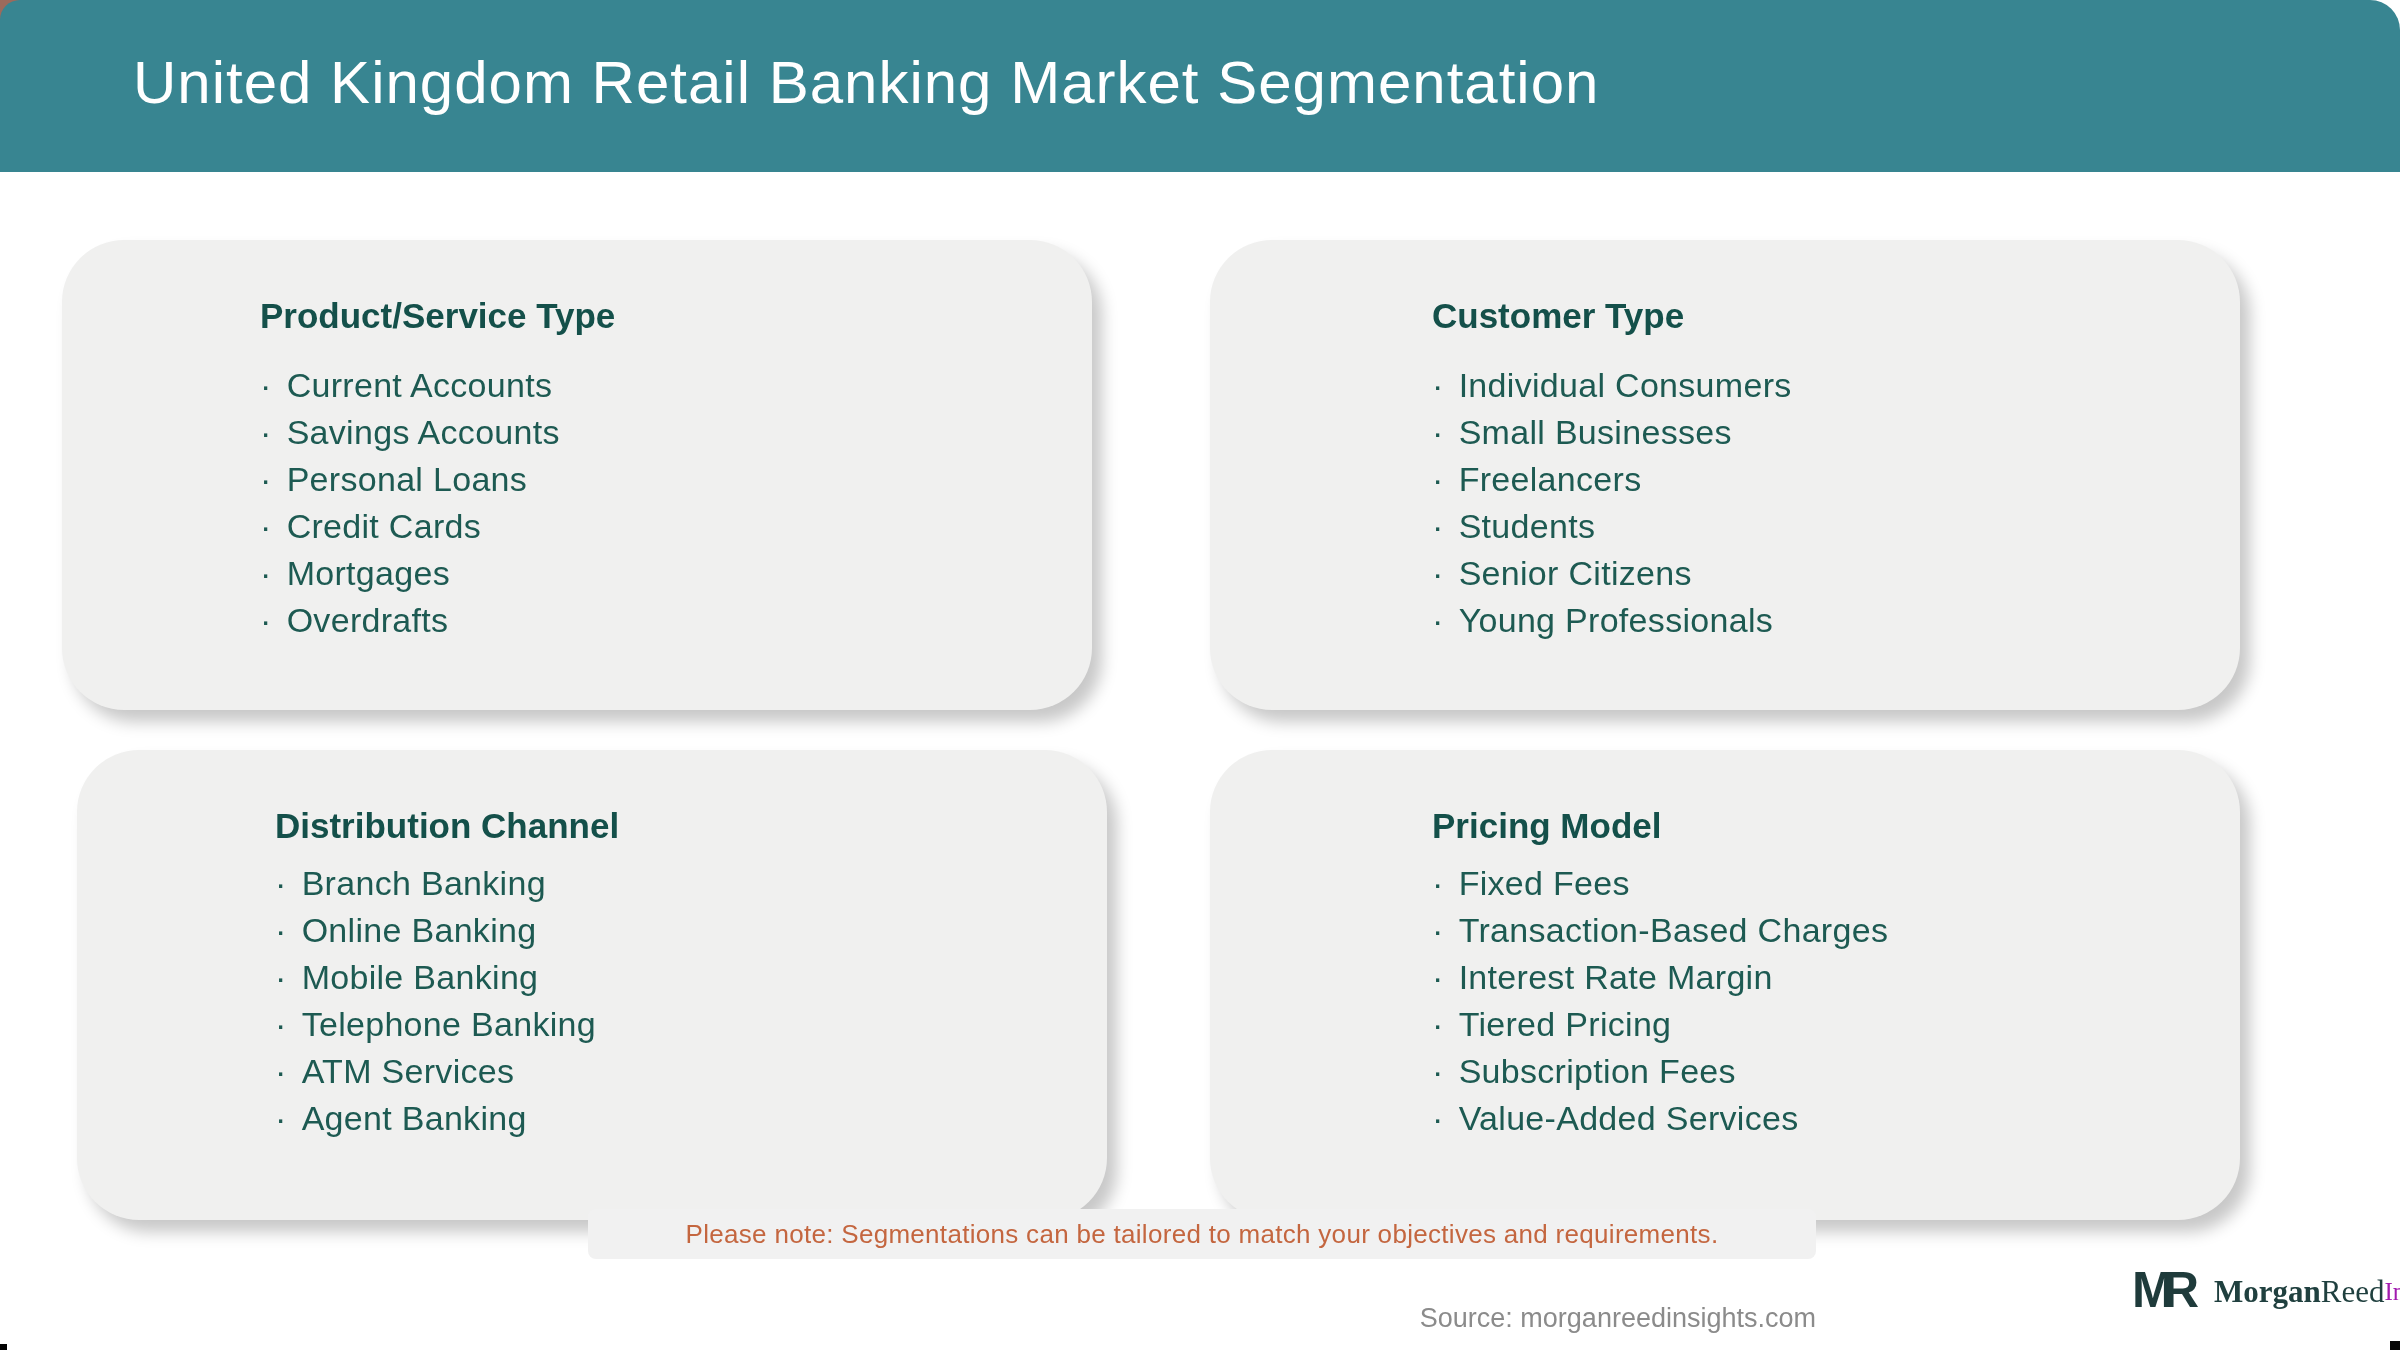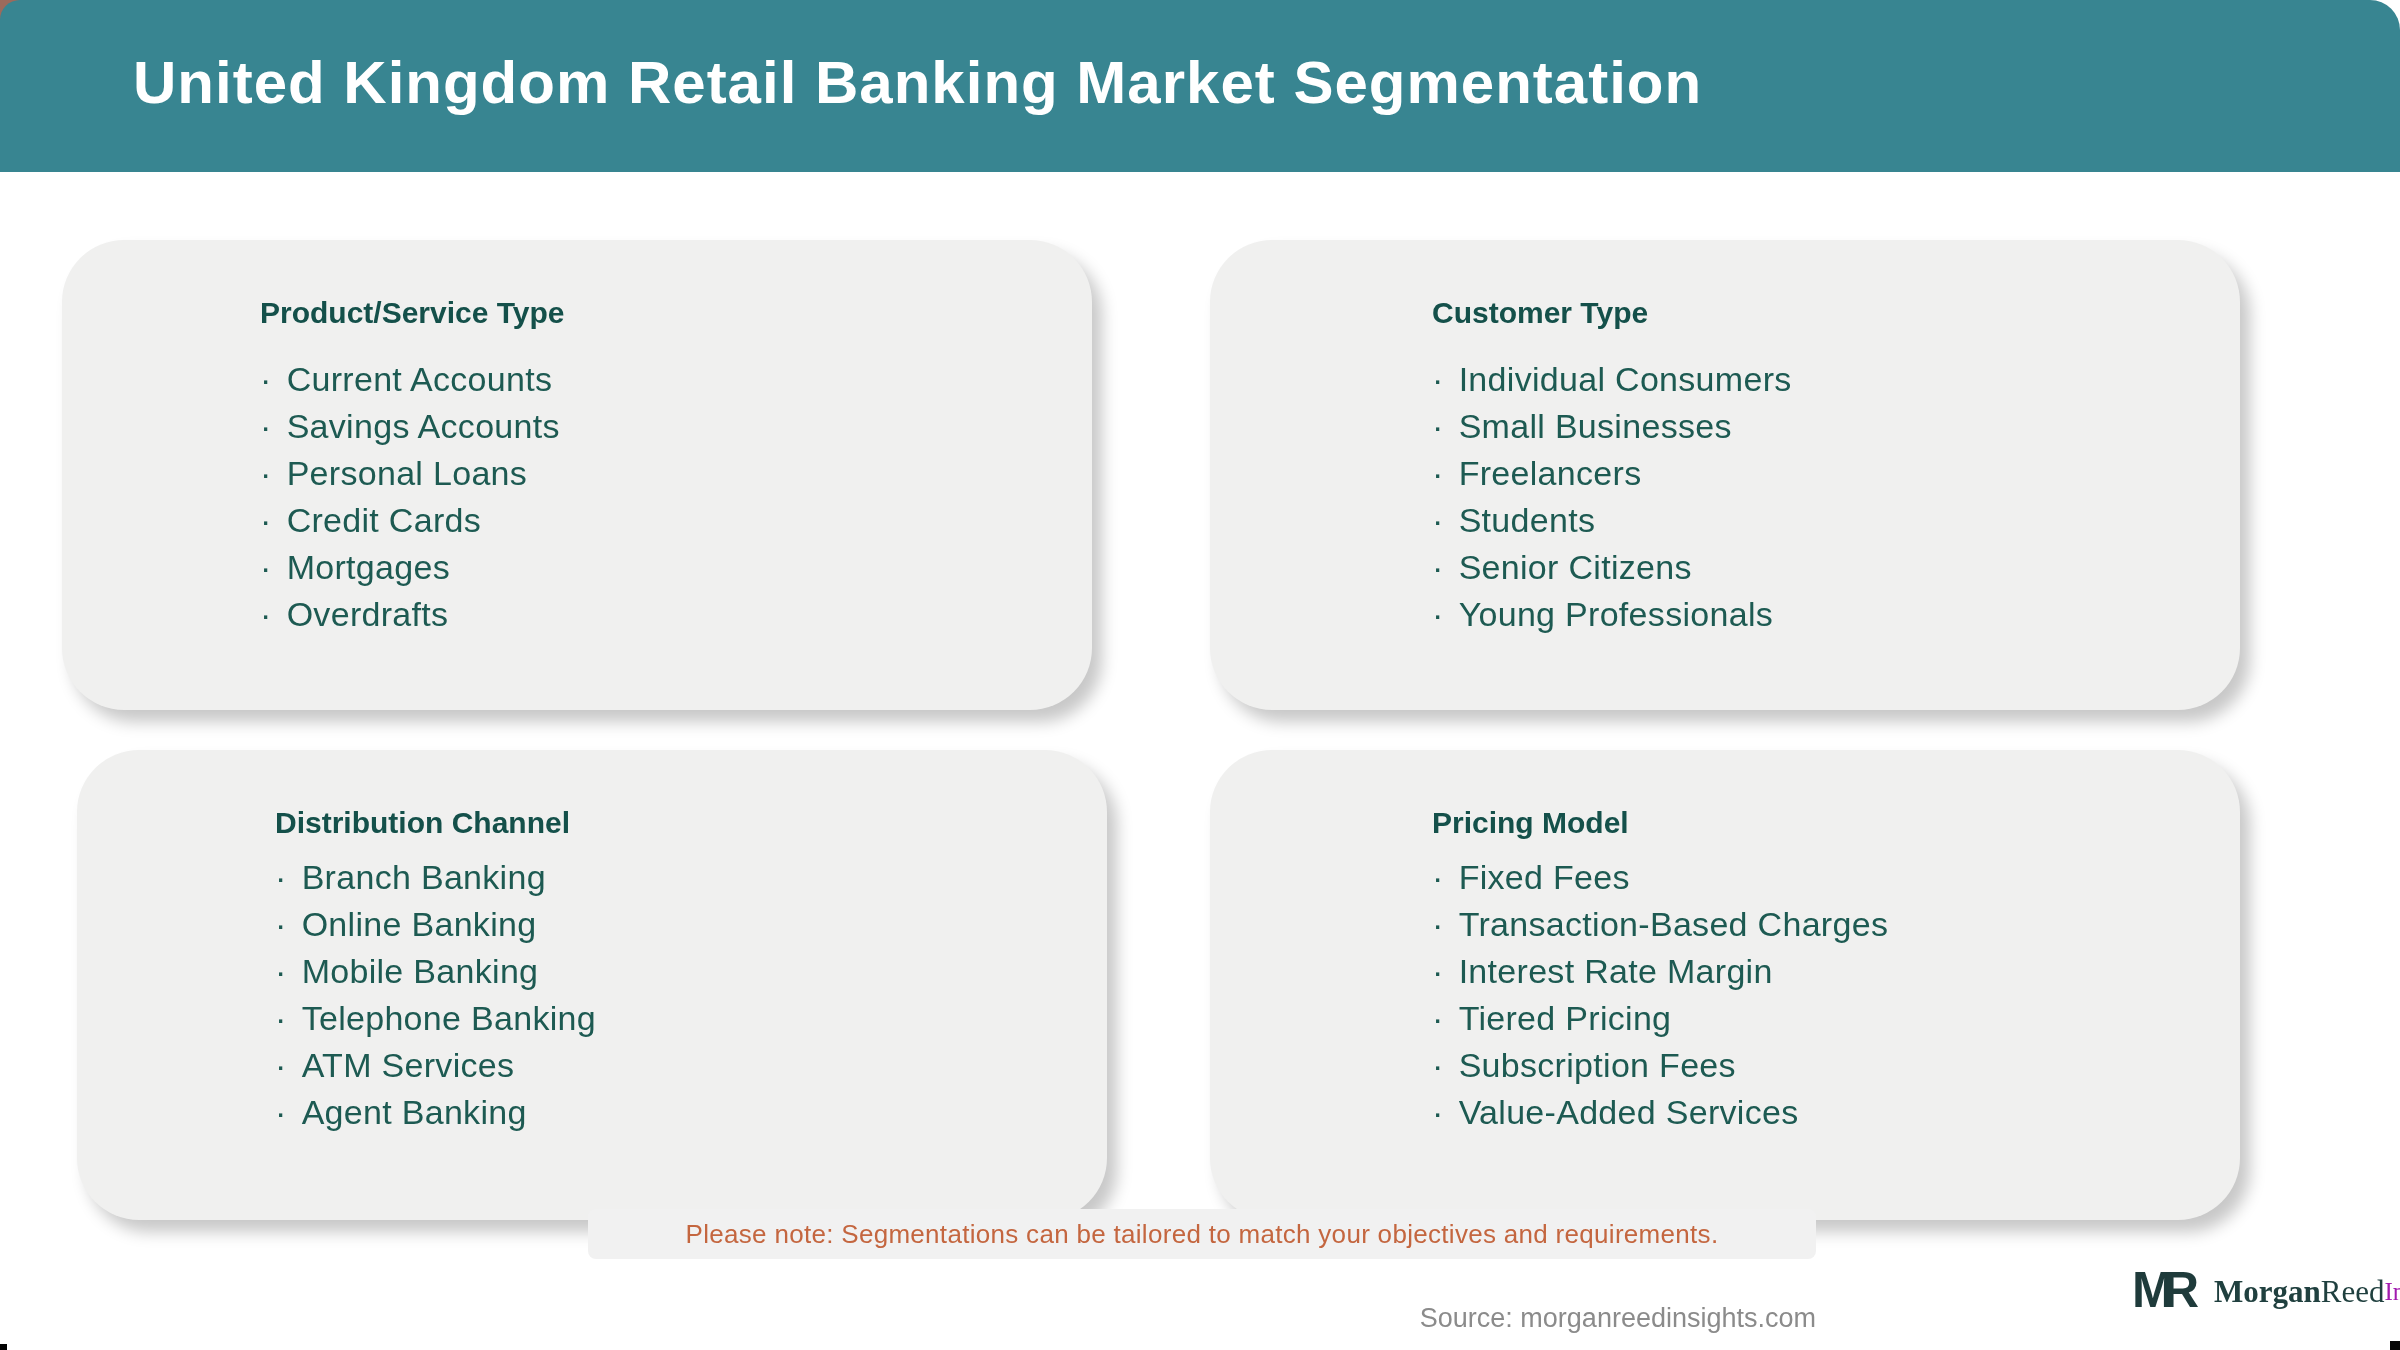--- a/index.html
+++ b/index.html
@@ -17,41 +17,41 @@
   }
   .header {
     position:absolute; left:0; top:0; width:2400px; height:172px;
     background:#388591;
     border-radius:20px 30px 0 0;
     display:flex; align-items:center;
     z-index:2;
   }
   .header h1 {
     margin:6px 0 14px 133px;
-    font-size:60px; font-weight:700; color:#ffffff;
+    font-size:60px; font-weight:400; color:#ffffff;
     letter-spacing:1px;
   }
 
   
   .card {
     position:absolute; width:1030px; height:470px;
     background:#f0f0ef;
     border-radius:62px;
     box-shadow:10px 12px 16px rgba(0,0,0,0.22);
     box-sizing:border-box;
     padding-top:56px;
     z-index:1;
   }
   .card.pos-tl { left:62px;  top:240px; padding-left:198px; }
   .card.pos-tr { left:1210px; top:240px; padding-left:222px; }
   .card.pos-bl { left:77px;  top:750px; padding-left:198px; }
   .card.pos-br { left:1210px; top:750px; padding-left:222px; }
 
   .card h2 {
-    margin:0; font-size:30px; font-weight:700; color:#14504a;
+    margin:0; font-size:35px; font-weight:700; color:#14504a;
   }
   .card ul {
     list-style:none; margin:26px 0 0 0; padding:0;
   }
   .card.bottom ul { margin-top:14px; }
   .card li {
     display:flex; align-items:baseline;
     font-size:34px; line-height:47px; color:#1d5a52;
     letter-spacing:0.3px;
   }

